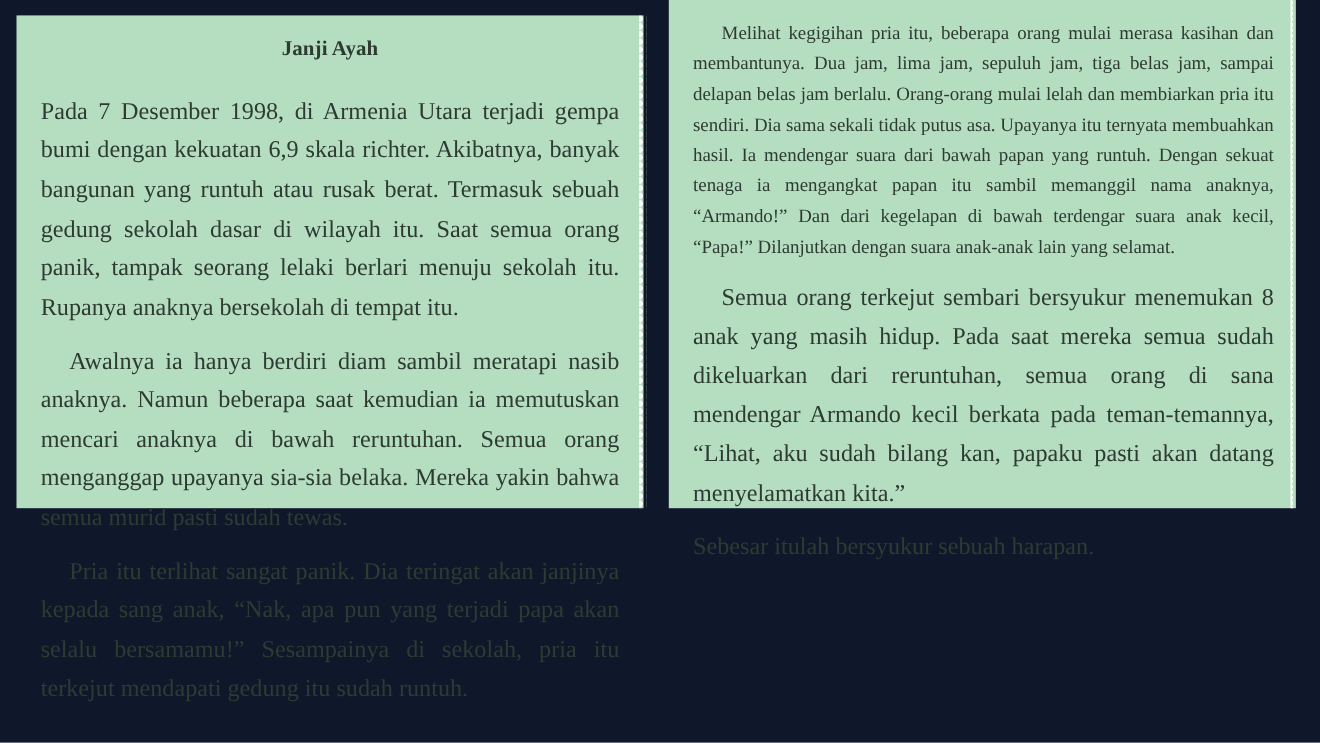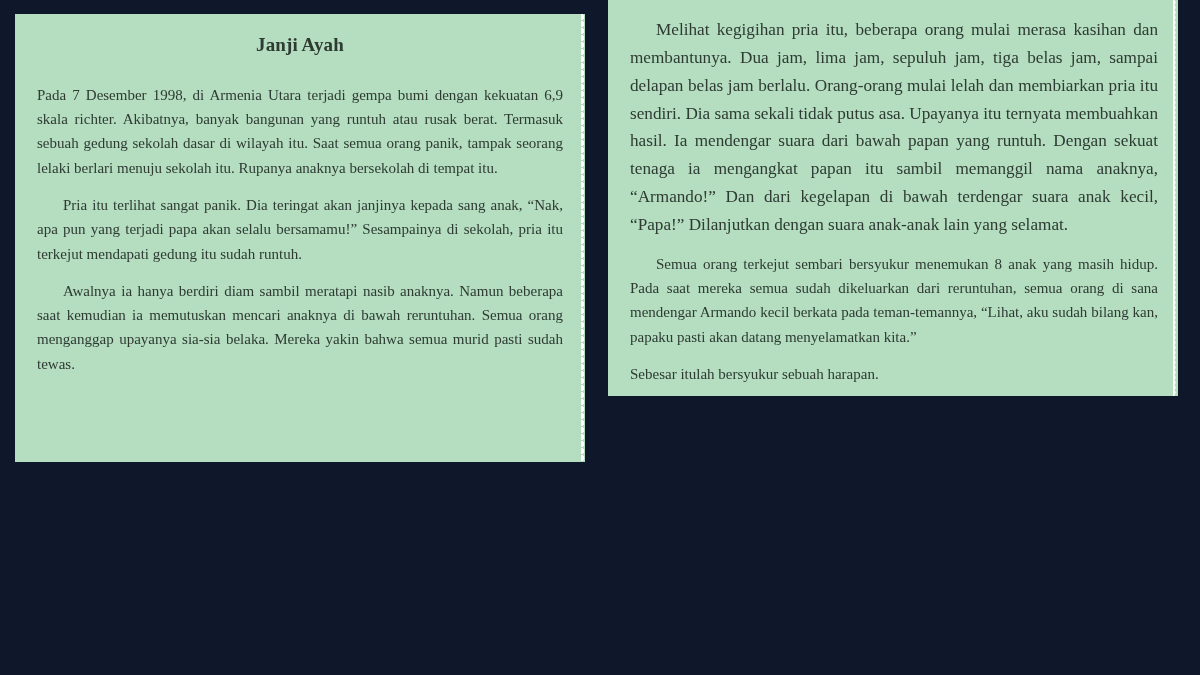--- a/index.html
+++ b/index.html
@@ -55,42 +55,42 @@
     top: 14px;
     width: 570px;
     height: 448px;
     padding: 12px 22px 10px 22px;
   }
 
   .panel-right {
     left: 608px;
     top: 0px;
     width: 570px;
-    height: 396px;
+    height: 462px;
     padding: 8px 20px 10px 22px;
   }
 
   .doc-title {
     text-align: center;
     font-weight: bold;
     font-size: 19px;
     letter-spacing: 0.1px;
     margin: 8px 0 0 0;
     line-height: 1.2;
   }
   .doc-author {
     text-align: center;
     font-weight: bold;
     font-size: 13px;
     margin: 9px 0 0 0;
     line-height: 1.2;
   }
 
   .para {
-    font-size: 15px;
+    font-size: 22px;
     line-height: 1.62;
     text-align: justify;
     text-justify: inter-word;
     margin: 0;
     hyphens: none;
   }
   .para + .para { margin-top: 13px; }
 
   .indent { text-indent: 26px; }
 
@@ -111,23 +111,23 @@
 <div class="page">
 
   <div class="panel panel-left">
     <div class="edge edge-right"></div>
 
     <h1 class="doc-title">Janji Ayah</h1>
 
 
     <p class="para para-first">Pada 7 Desember 1998, di Armenia Utara terjadi gempa bumi dengan kekuatan 6,9 skala richter. Akibatnya, banyak bangunan yang runtuh atau rusak berat. Termasuk sebuah gedung sekolah dasar di wilayah itu. Saat semua orang panik, tampak seorang lelaki berlari menuju sekolah itu. Rupanya anaknya bersekolah di tempat itu.</p>
 
+    <p class="para indent">Awalnya ia hanya berdiri diam sambil meratapi nasib anaknya. Namun beberapa saat kemudian ia memutuskan mencari anaknya di bawah reruntuhan. Semua orang menganggap upayanya sia-sia belaka. Mereka yakin bahwa semua murid pasti sudah tewas.</p>
+
     <p class="para indent">Pria itu terlihat sangat panik. Dia teringat akan janjinya kepada sang anak, “Nak, apa pun yang terjadi papa akan selalu bersamamu!” Sesampainya di sekolah, pria itu terkejut mendapati gedung itu sudah runtuh.</p>
-
-    <p class="para indent">Awalnya ia hanya berdiri diam sambil meratapi nasib anaknya. Namun beberapa saat kemudian ia memutuskan mencari anaknya di bawah reruntuhan. Semua orang menganggap upayanya sia-sia belaka. Mereka yakin bahwa semua murid pasti sudah tewas.</p>
   </div>
 
   <div class="panel panel-right">
     <div class="edge edge-right-soft"></div>
 
     <p class="para indent para-first para-tight">Melihat kegigihan pria itu, beberapa orang mulai merasa kasihan dan membantunya. Dua jam, lima jam, sepuluh jam, tiga belas jam, sampai delapan belas jam berlalu. Orang-orang mulai lelah dan membiarkan pria itu sendiri. Dia sama sekali tidak putus asa. Upayanya itu ternyata membuahkan hasil. Ia mendengar suara dari bawah papan yang runtuh. Dengan sekuat tenaga ia mengangkat papan itu sambil memanggil nama anaknya, “Armando!” Dan dari kegelapan di bawah terdengar suara anak kecil, “Papa!” Dilanjutkan dengan suara anak-anak lain yang selamat.</p>
 
     <p class="para indent">Semua orang terkejut sembari bersyukur menemukan 8 anak yang masih hidup. Pada saat mereka semua sudah dikeluarkan dari reruntuhan, semua orang di sana mendengar Armando kecil berkata pada teman-temannya, “Lihat, aku sudah bilang kan, papaku pasti akan datang menyelamatkan kita.”</p>
 
     <p class="para">Sebesar itulah bersyukur sebuah harapan.</p>

